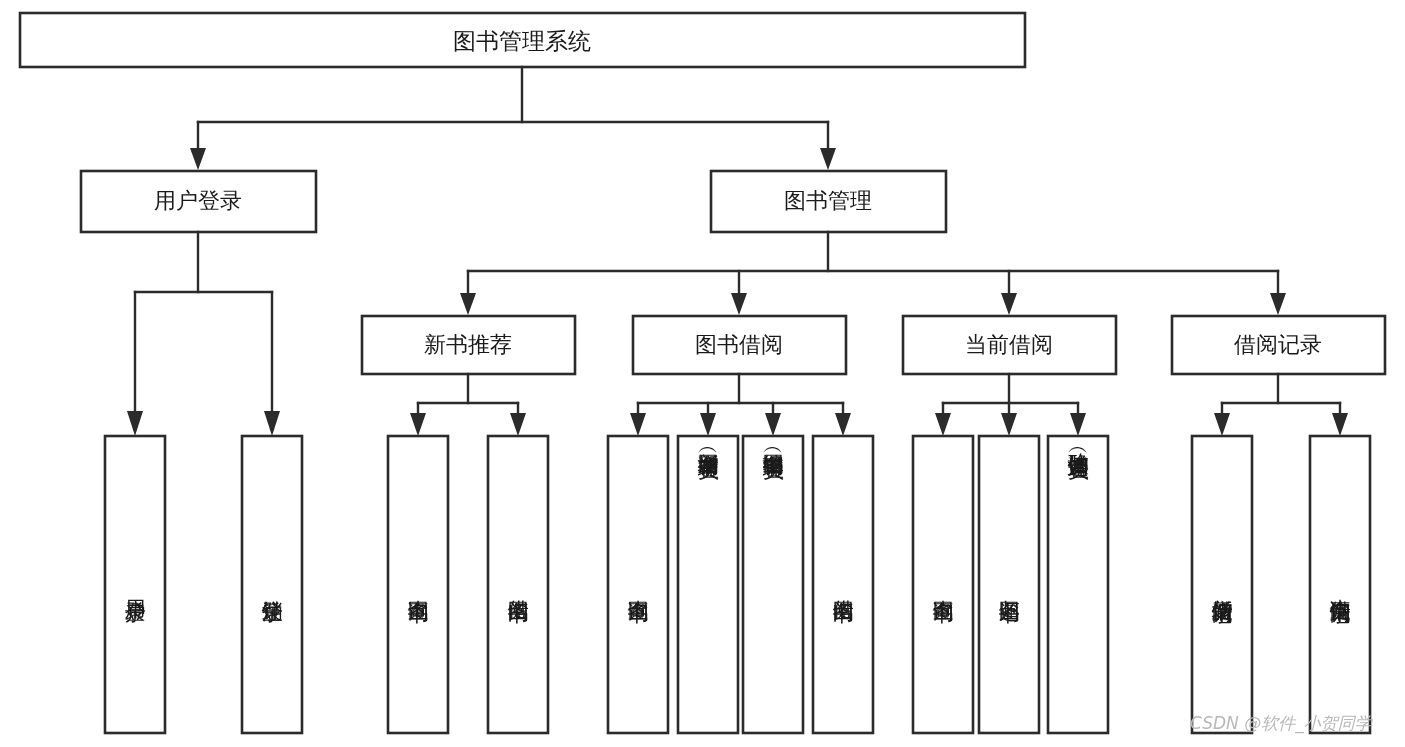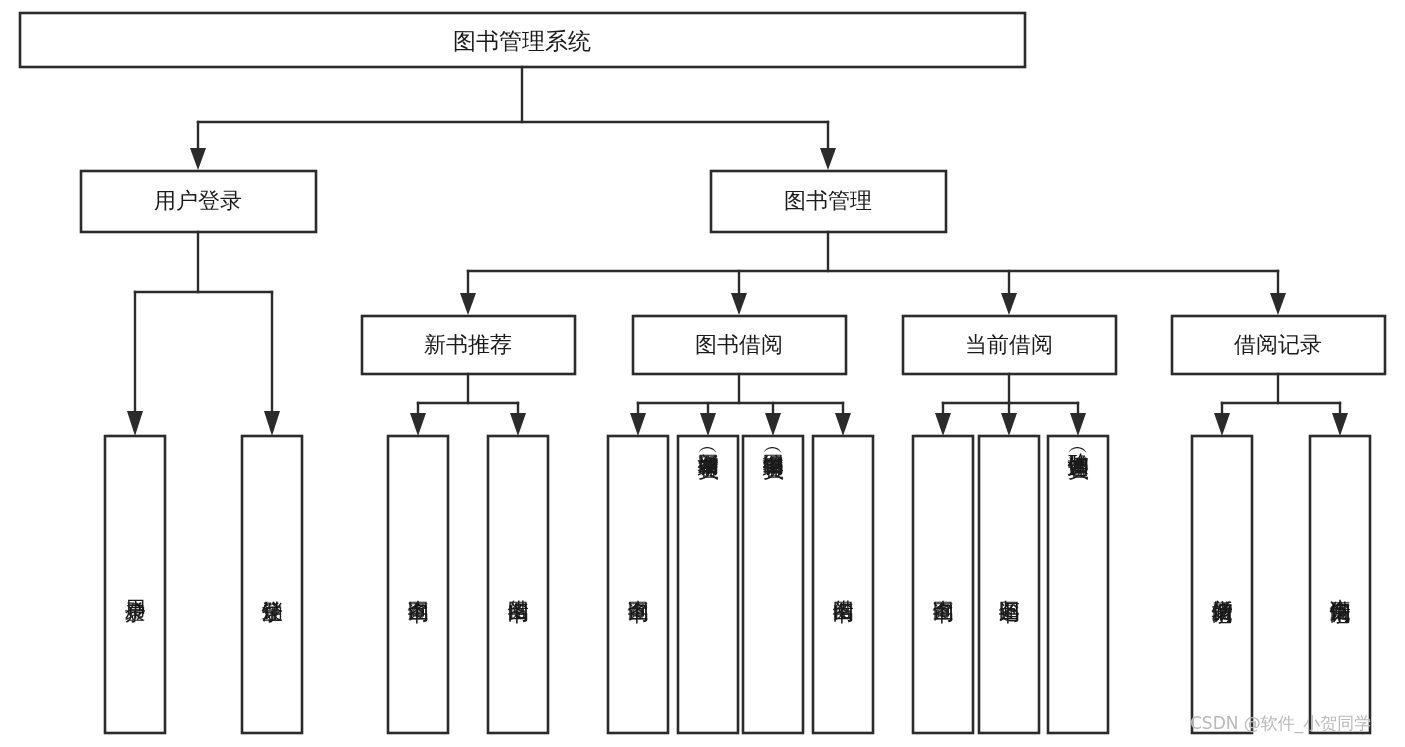--- a/index.html
+++ b/index.html
@@ -71,20 +71,21 @@
     text-align: center;
   }
   .watermark {
     position: absolute;
     font-family: "DejaVu Sans", "Liberation Sans", sans-serif;
     font-size: 17px;
     color: #b9b9b9;
     white-space: nowrap;
     left: 1190px;
     top: 712px;
+    font-style: italic;
   }
 </style>
 </head>
 <body>
 
 <div id="diagram-root">
 
   <svg class="diagram-svg" viewBox="0 0 1405 747">
 
     <rect class="node-box" x="20" y="13" width="1005" height="54"></rect>

